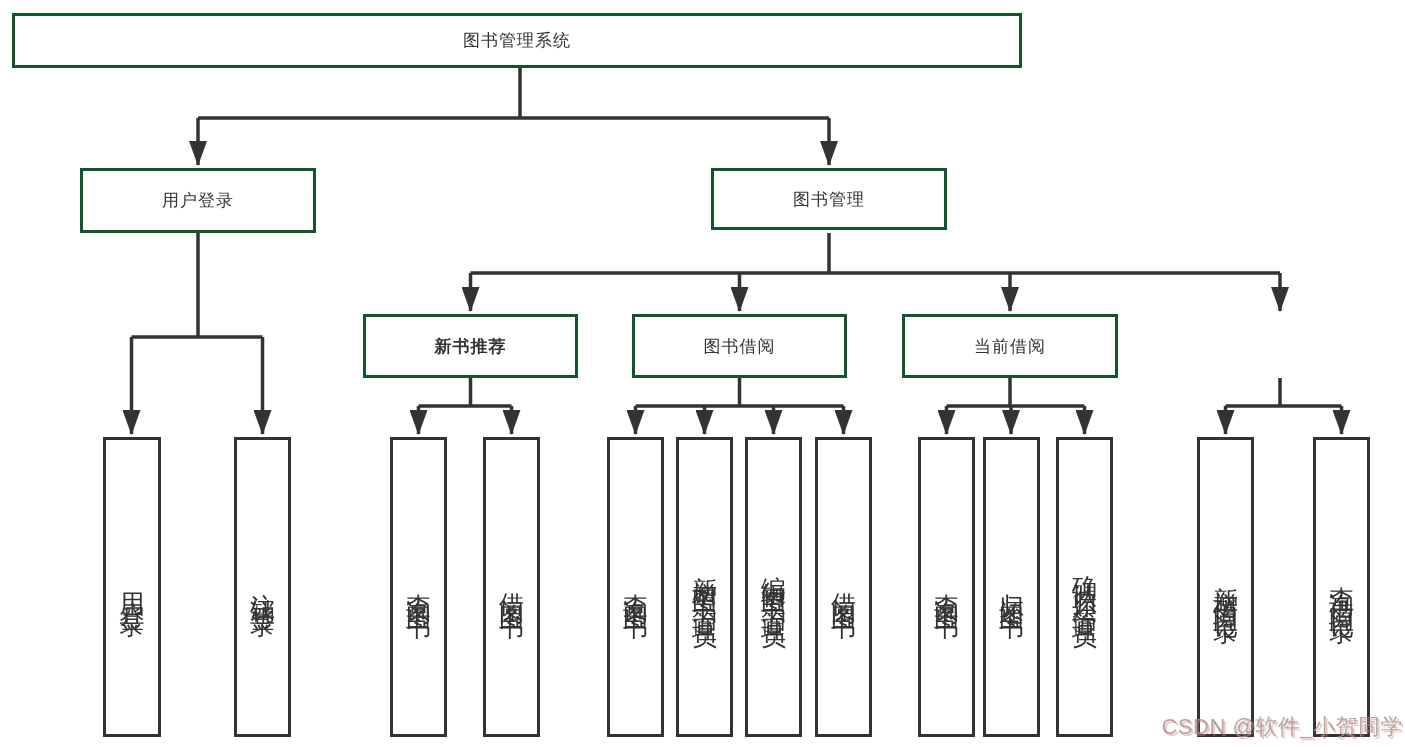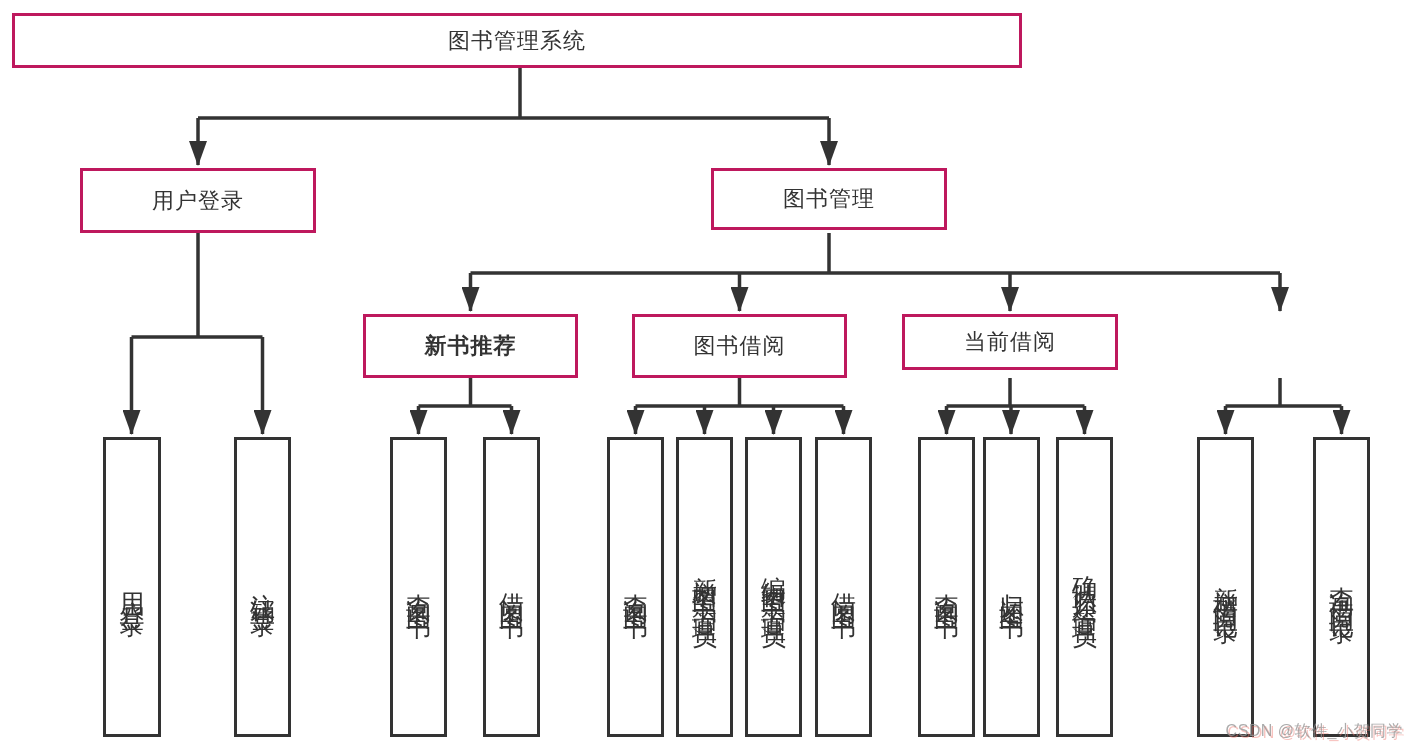--- a/index.html
+++ b/index.html
@@ -9,26 +9,26 @@
     height: 747px;
     background: #ffffff;
     font-family: "Liberation Sans", "DejaVu Sans", sans-serif;
     color: #333333;
     overflow: hidden;
   }
   .wires { position: absolute; left: 0; top: 0; }
   .node {
     position: absolute;
     box-sizing: border-box;
-    border: 3px solid #be185d;
+    border: 3px solid #14532d;
     background: #ffffff;
     display: flex;
     align-items: center;
     justify-content: center;
-    font-size: 22px;
+    font-size: 17px;
     letter-spacing: 1px;
     color: #333333;
     white-space: nowrap;
   }
   .vnode {
     position: absolute;
     box-sizing: border-box;
     border: 3px solid #333333;
     background: #ffffff;
     top: 437px;
@@ -44,21 +44,21 @@
     text-orientation: mixed;
     font-size: 25px;
     letter-spacing: 7px;
     color: #333333;
     line-height: 1;
   }
   .watermark {
     position: absolute;
     right: 2px;
     bottom: 5px;
-    font-size: 16px;
+    font-size: 22px;
     letter-spacing: 0.5px;
     color: rgba(150, 150, 150, 0.8);
     text-shadow: 2px 2px 0 rgba(240, 120, 110, 0.45);
     white-space: nowrap;
   }
 </style>
 </head>
 <body>
 
 <div class="canvas">
@@ -106,21 +106,21 @@
     </g>
   </svg>
 
   <div class="node" style="left:12px; top:13px; width:1010px; height:55px;">图书管理系统</div>
 
   <div class="node" style="left:80px; top:168px; width:236px; height:65px;">用户登录</div>
   <div class="node" style="left:711px; top:168px; width:236px; height:62px;">图书管理</div>
 
   <div class="node" style="left:363px; top:314px; width:215px; height:64px;font-weight:bold;">新书推荐</div>
   <div class="node" style="left:632px; top:314px; width:215px; height:64px;">图书借阅</div>
-  <div class="node" style="left:902px; top:314px; width:216px; height:56px;">当前借阅</div>
+  <div class="node" style="left:902px; top:314px; width:216px; height:64px;">当前借阅</div>
 
   <div class="vnode" style="left:103px; width:58px;">
     <span class="vtext">用户登录</span>
   </div>
   <div class="vnode" style="left:234px;">
     <span class="vtext">注销登录</span>
   </div>
 
   <div class="vnode" style="left:390px;">
     <span class="vtext">查询图书</span>

